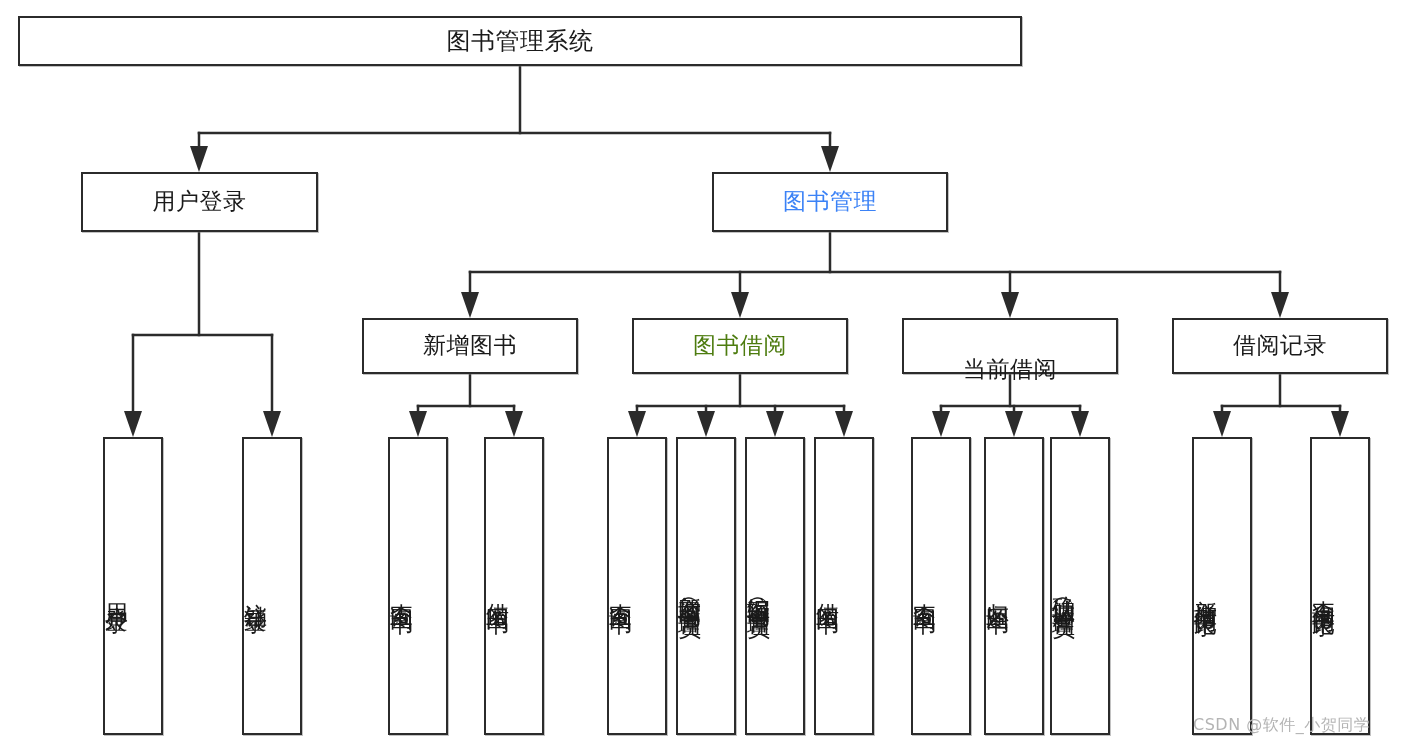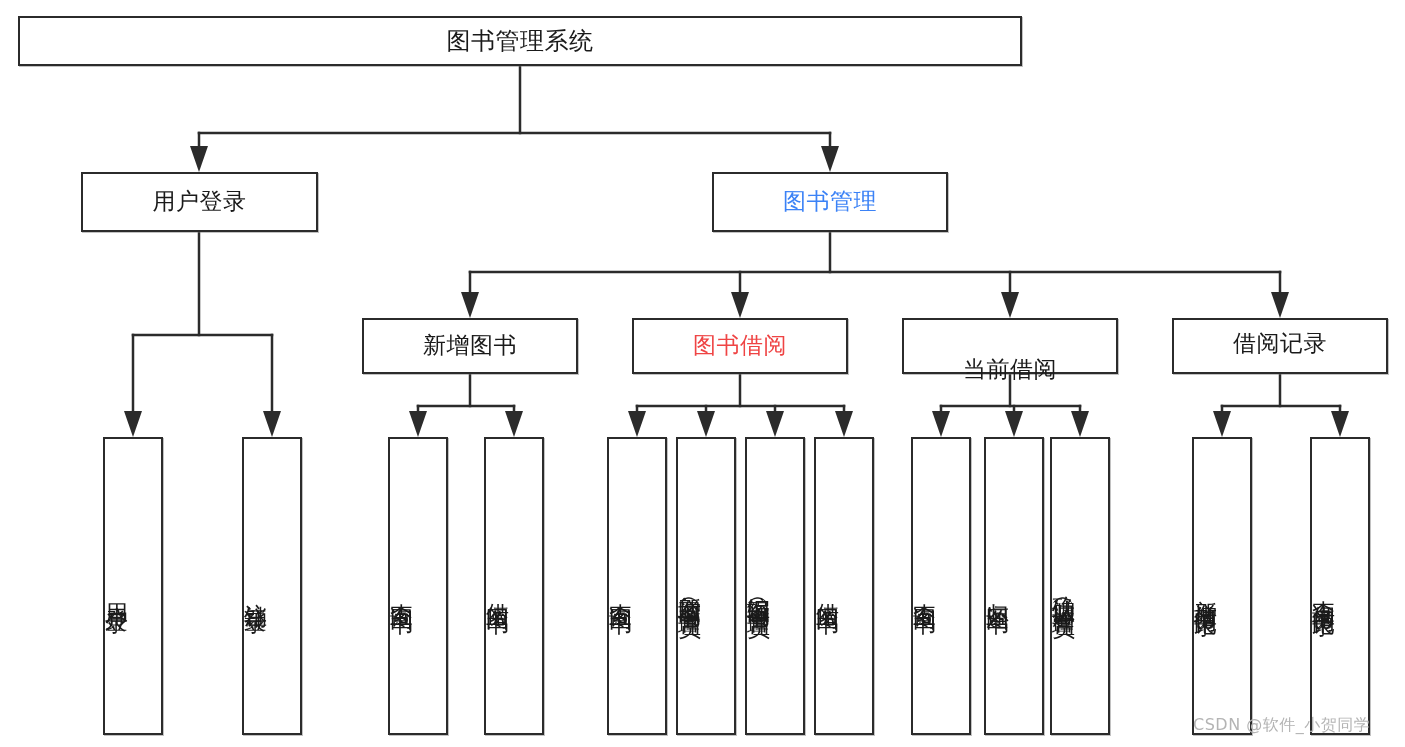--- a/index.html
+++ b/index.html
@@ -135,26 +135,26 @@
       <div class="node horizontal" style="left: 81px; top: 172px; width: 237px; height: 60px; border-color: rgb(43, 43, 43); background: rgb(255, 255, 255);">
         <span class="node-label" style="color: rgb(26, 26, 26);">用户登录</span>
       </div>
       <div class="node horizontal" style="left: 712px; top: 172px; width: 236px; height: 60px; border-color: rgb(43, 43, 43); background: rgb(255, 255, 255);">
         <span class="node-label" style="color: #3b82f6;">图书管理</span>
       </div>
       <div class="node horizontal" style="left: 362px; top: 318px; width: 216px; height: 56px; border-color: rgb(43, 43, 43); background: rgb(255, 255, 255);">
         <span class="node-label" style="color: rgb(26, 26, 26);">新增图书</span>
       </div>
       <div class="node horizontal" style="left: 632px; top: 318px; width: 216px; height: 56px; border-color: rgb(43, 43, 43); background: rgb(255, 255, 255);">
-        <span class="node-label" style="color: #ef4444; text-align: right;">图书借阅</span>
+        <span class="node-label" style="color: #4d7c0f; text-align: right;">图书借阅</span>
       </div>
       <div class="node horizontal" style="left: 902px; top: 318px; width: 216px; height: 56px; border-color: rgb(43, 43, 43); background: rgb(255, 255, 255);">
         <span class="node-label" style="color: rgb(26, 26, 26); margin-top: 48px;">当前借阅</span>
       </div>
-      <div class="node horizontal" style="left: 1172px; top: 318px; width: 216px; height: 56px; border-color: rgb(43, 43, 43); background: rgb(255, 255, 255); font-family: Liberation Mono, monospace;">
+      <div class="node horizontal" style="left: 1172px; top: 318px; width: 216px; height: 56px; border-color: rgb(43, 43, 43); background: rgb(255, 255, 255);">
         <span class="node-label" style="color: rgb(26, 26, 26);">借阅记录</span>
       </div>
       <div class="node vertical" style="left: 103px; top: 437px; width: 60px; height: 298px; border-color: rgb(43, 43, 43); background: rgb(255, 255, 255);">
         <span class="node-label" style="color: rgb(26, 26, 26);">用户登录</span>
       </div>
       <div class="node vertical" style="left: 242px; top: 437px; width: 60px; height: 298px; border-color: rgb(43, 43, 43); background: rgb(255, 255, 255);">
         <span class="node-label" style="color: rgb(26, 26, 26);">注销登录</span>
       </div>
       <div class="node vertical" style="left: 388px; top: 437px; width: 60px; height: 298px; border-color: rgb(43, 43, 43); background: rgb(255, 255, 255);">
         <span class="node-label" style="color: rgb(26, 26, 26);">查询图书</span>

